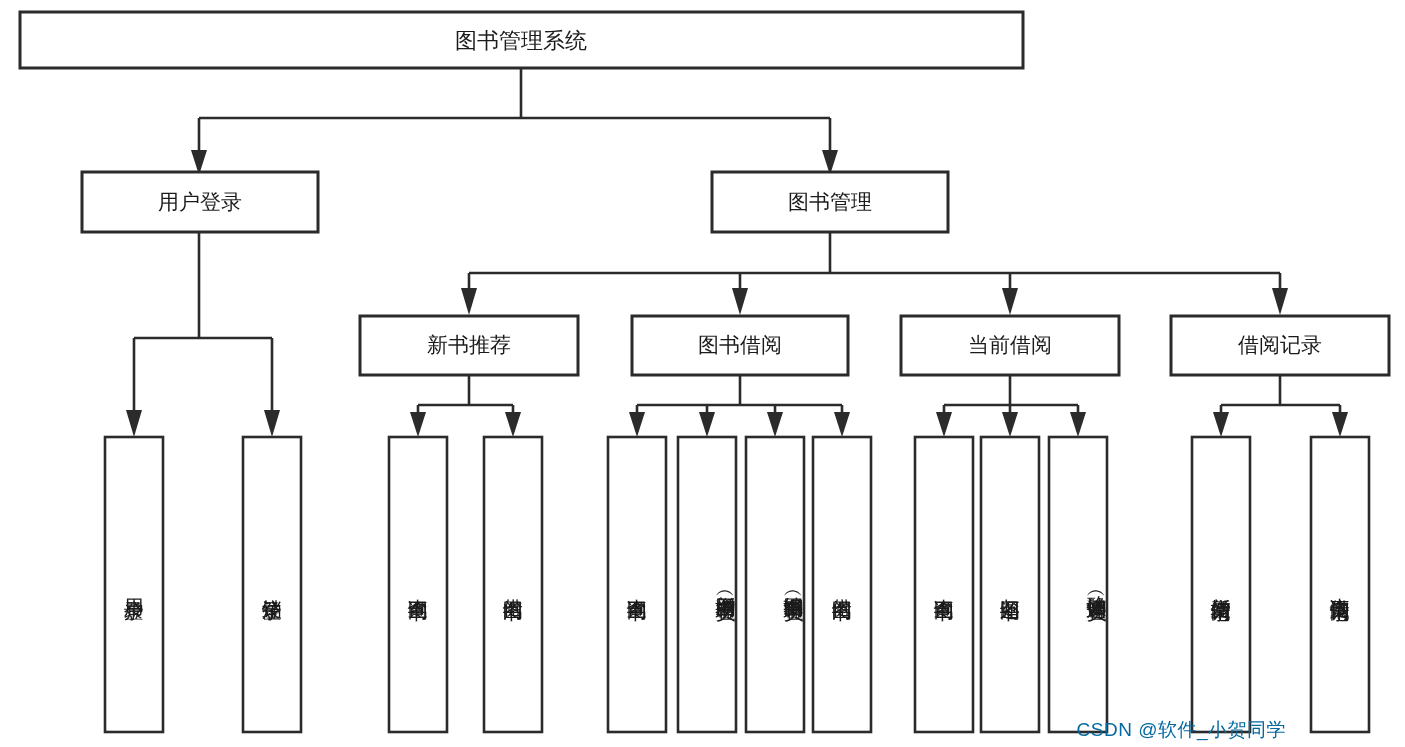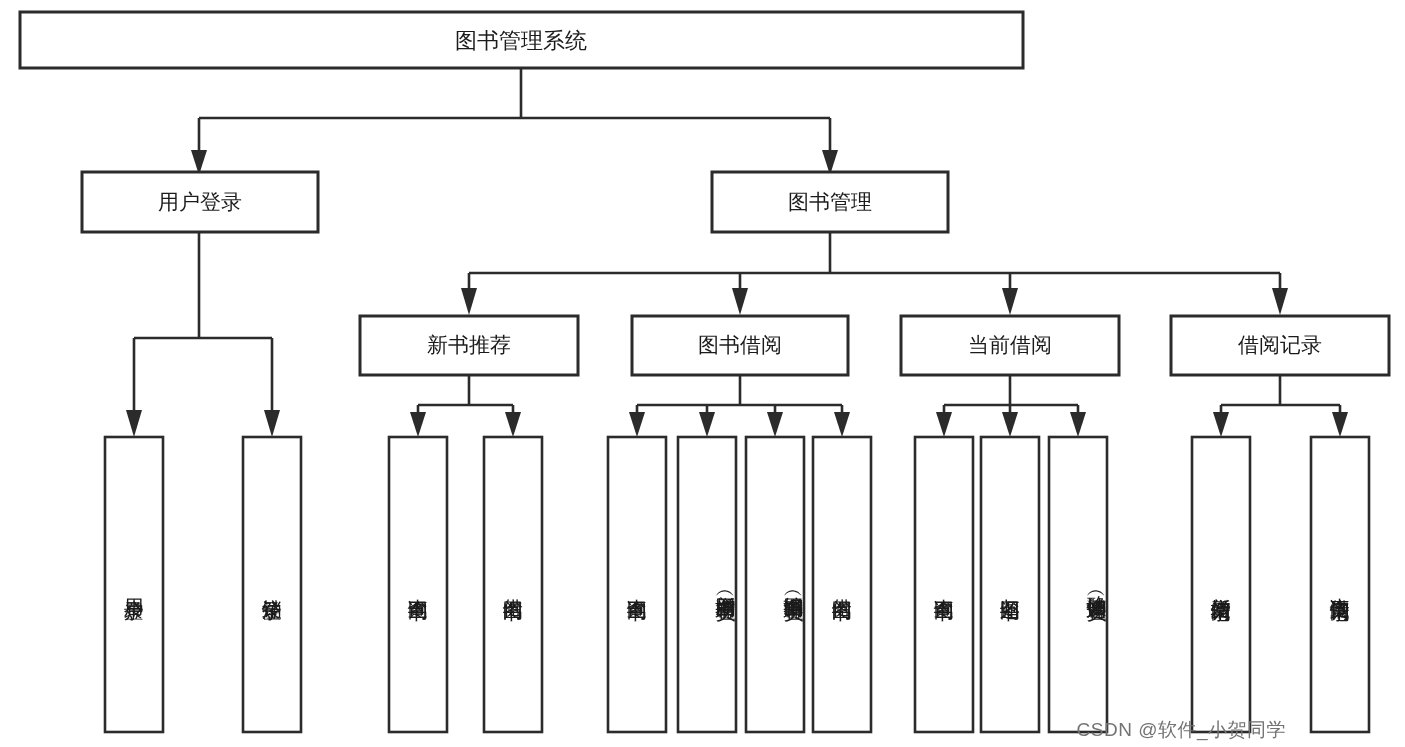--- a/index.html
+++ b/index.html
@@ -74,21 +74,21 @@
     text-align: center;
     white-space: nowrap;
     pointer-events: none;
   }
   .watermark {
     position: absolute;
     right: 9px;
     bottom: 4px;
     font-family: "Liberation Sans", "DejaVu Sans", sans-serif;
     font-size: 19px;
-    color: #737373;
+    color: #0369a1;
     letter-spacing: 0.5px;
     white-space: nowrap;
   }
 </style>
 </head>
 <body>
 
 <div id="diagram-root">
 
   <svg id="flow" viewBox="0 0 1405 747">

